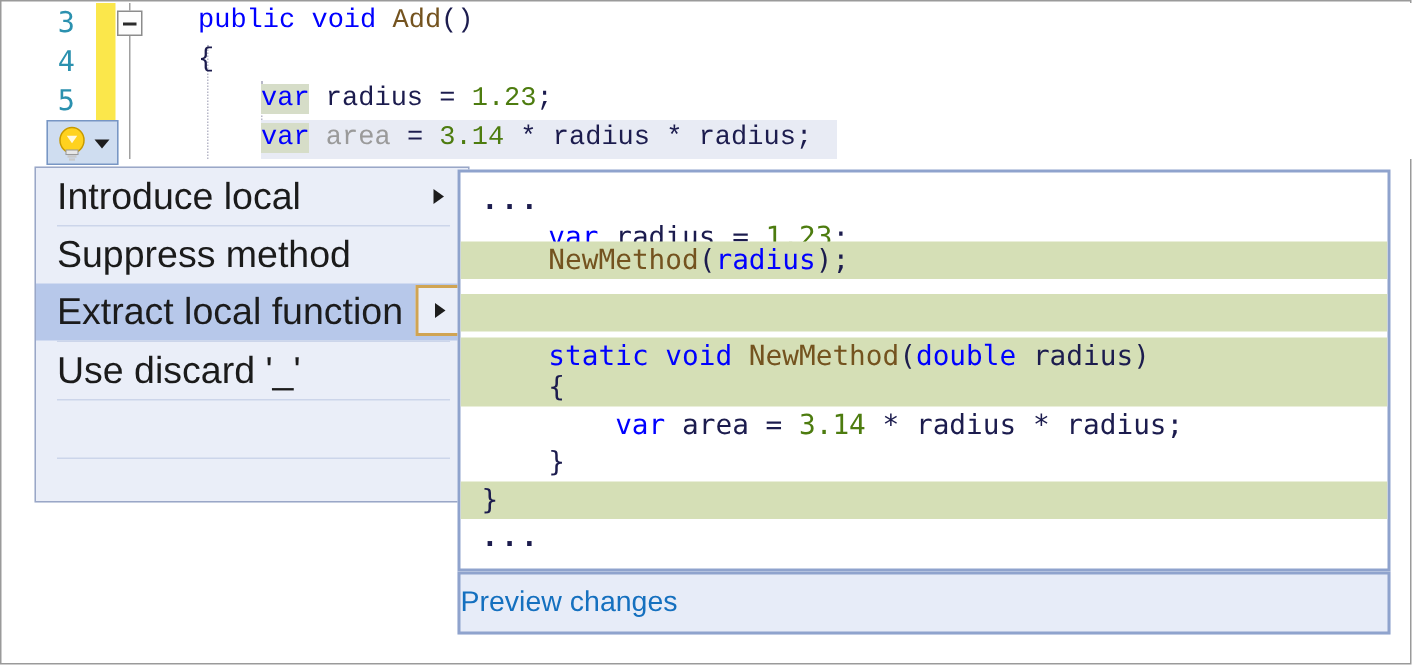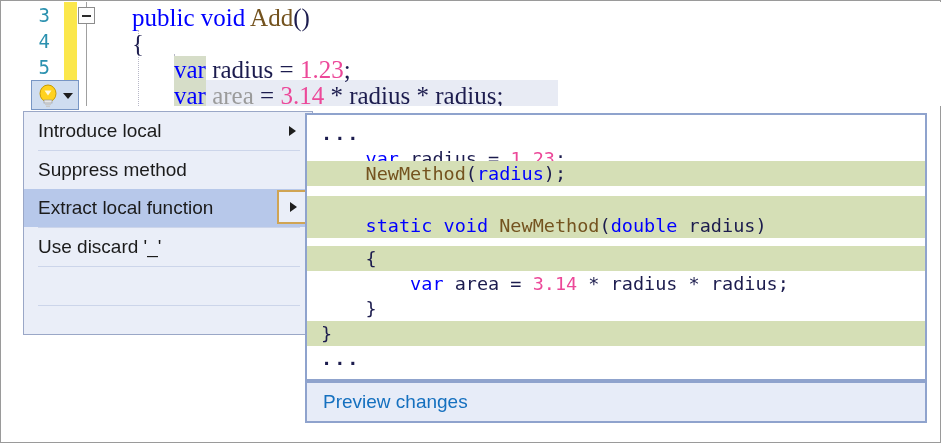--- a/index.html
+++ b/index.html
@@ -64,30 +64,30 @@
     background: #2b2b2b;
     display: block;
   }
   .indent-guide {
     position: absolute;
     width: 1px;
     border-left: 1px dotted #b8b8c8;
   }
   .code-line {
     position: absolute;
-    font-family: Liberation Serif, serif;
-    font-size: 25px;
+    font-family: Liberation Mono, monospace;
+    font-size: 18px;
     white-space: pre;
     color: #1c1c4e;
     letter-spacing: 0px;
   }
   .k  { color: #0000ff; }
   .mth{ color: #74531f; }
   .br { color: #1c1c4e; }
-  .num{ color: #ec4899; }
+  .num{ color: #4d7c0f; }
   .unused { color: #9a9a9a; }
   .sel-var { background: #d6ddc8; }
   .line-hl {
     position: absolute;
     background: #e8ebf4;
   }
 
   
   #bulb {
     position: absolute;
@@ -120,21 +120,21 @@
     background: #eaeef8;
     border: 1px solid #9aa7c7;
     box-sizing: border-box;
     z-index: 20;
   }
   .mi {
     position: relative;
     height: 38px;
     display: flex;
     align-items: center;
-    font-size: 19px;
+    font-size: 25px;
     color: #1b1b1b;
     padding-left: 14px;
     box-sizing: border-box;
   }
   .mi.sel {
     background: #b7c8ea;
     text-align: center;
   }
   .mi-sep {
     position: absolute;
@@ -194,21 +194,20 @@
   #preview-footer {
     position: absolute;
     left: 304px; top: 380px;
     width: 622px; height: 42px;
     background: #e7ecf8;
     border: 2px solid #8fa3cd;
     box-sizing: border-box;
     z-index: 25;
     display: flex;
     align-items: center;
-    padding-left: 16px;
   }
   #preview-link {
     font-size: 19px;
     color: #1570bf;
     cursor: pointer;
   }
 </style>
 </head>
 <body>
 
@@ -292,21 +291,21 @@
     <div class="pv-line" style="top:31px;">
       <span><span style="color:transparent;">&nbsp;&nbsp;&nbsp;&nbsp;</span><span class="k">var</span> <span>radius</span> = <span class="num">1.23</span>;</span>
     </div>
 
     <div class="pv-line added" style="top:46px;">
       <span><span style="color:transparent;">&nbsp;&nbsp;&nbsp;&nbsp;</span><span class="mth">NewMethod</span>(<span class="k">radius</span>);</span>
     </div>
 
     <div class="pv-line added" style="top:81px;"></div>
 
-    <div class="pv-line added" style="top:98px;">
+    <div class="pv-line added" style="top:110px;">
       <span><span style="color:transparent;">&nbsp;&nbsp;&nbsp;&nbsp;</span><span class="k">static</span> <span class="k">void</span> <span class="mth">NewMethod</span>(<span class="k">double</span> <span>radius</span>)</span>
     </div>
 
     <div class="pv-line added" style="top:131px;">
       <span><span style="color:transparent;">&nbsp;&nbsp;&nbsp;&nbsp;</span>{</span>
     </div>
 
     <div class="pv-line" style="top:156px;">
       <span><span style="color:transparent;">&nbsp;&nbsp;&nbsp;&nbsp;&nbsp;&nbsp;&nbsp;&nbsp;</span><span class="k">var</span> <span>area</span> = <span class="num">3.14</span> * <span>radius</span> * <span>radius</span>;</span>
     </div>

